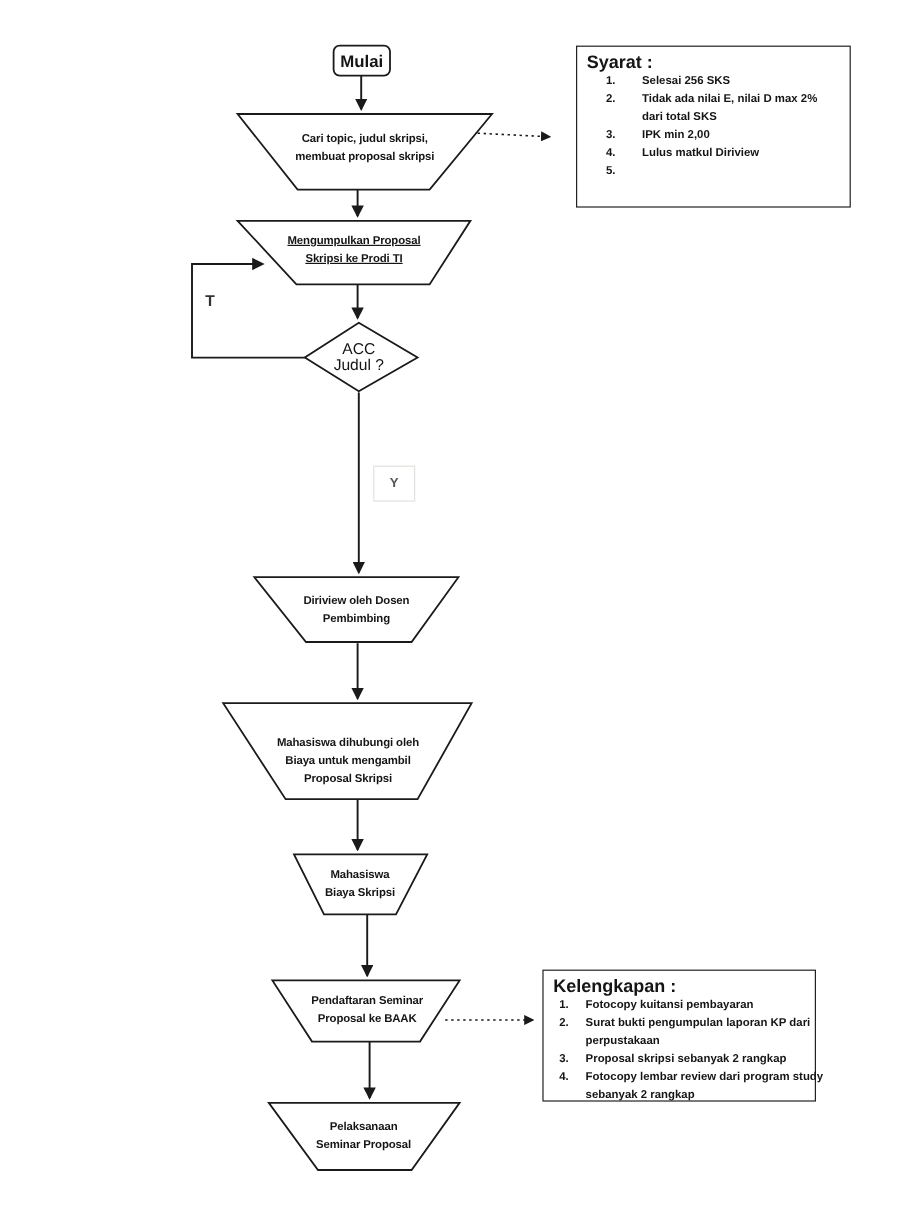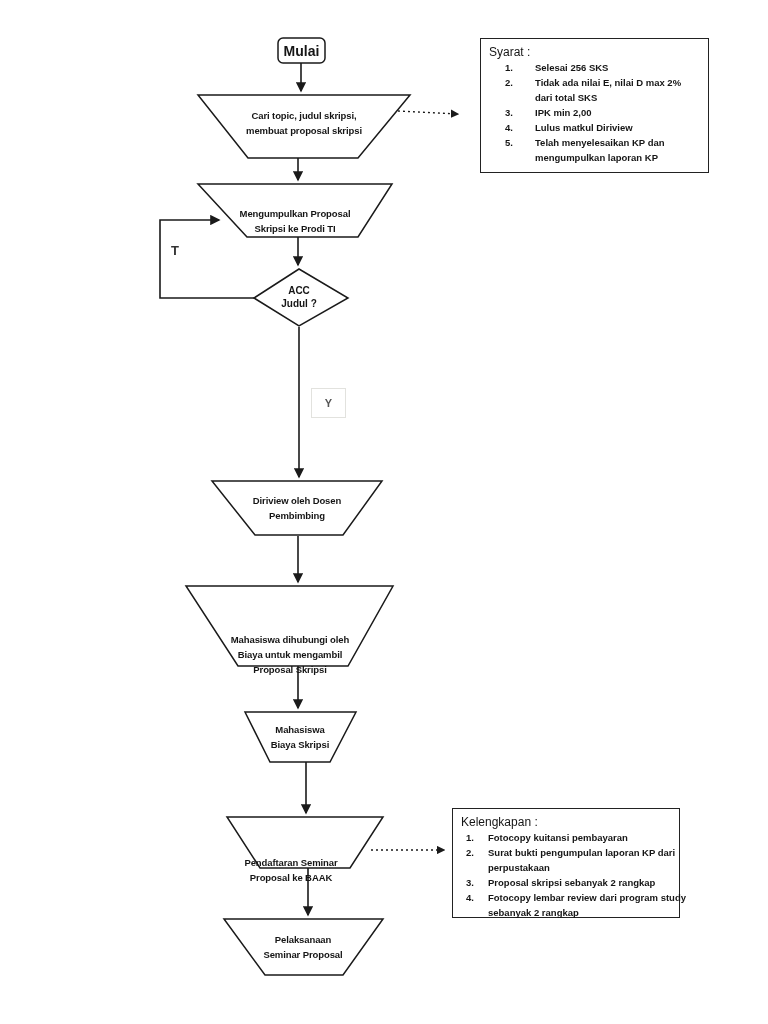--- a/index.html
+++ b/index.html
@@ -11,38 +11,38 @@
   .node-label{
     position:absolute;text-align:center;font-size:9.5px;font-weight:700;
     line-height:15px;color:#151515;letter-spacing:-0.1px;
   }
   .node-label span{display:block;white-space:nowrap;text-align:center;}
   .start-label{
     position:absolute;display:flex;align-items:center;justify-content:center;
     font-size:14px;font-weight:700;color:#151515;
   }
   .decision-label{
-    position:absolute;text-align:center;font-size:10px;font-weight:700;
+    position:absolute;text-align:center;font-size:13px;font-weight:400;
     line-height:13px;color:#151515;
   }
   .decision-label span{display:block;white-space:nowrap;}
   .branch-t{
     position:absolute;left:160px;top:243px;width:30px;text-align:center;
     font-size:13px;font-weight:600;color:#333;
   }
   .branch-y{
     position:absolute;left:311px;top:388px;width:35px;height:30px;
     border:1px solid #e2e2de;background:#fff;display:flex;align-items:center;
     justify-content:center;font-size:11px;font-weight:600;color:#555;box-sizing:border-box;
   }
   .note-box{
     position:absolute;border:1.5px solid #222;background:#fff;box-sizing:border-box;
     font-size:9.5px;font-weight:600;line-height:15px;color:#151515;
   }
-  .note-box .title{font-size:12px;font-weight:400;padding:6px 0 0 8px;}
+  .note-box .title{font-size:15px;font-weight:700;padding:6px 0 0 8px;}
   .note-item{display:flex;align-items:flex-start;}
   .note-item .num{flex:0 0 auto;text-align:left;}
   .note-item .txt span{display:block;white-space:nowrap;}
   .syarat{left:480px;top:38px;width:229px;height:135px;}
   .syarat .note-item{padding-left:24px;}
   .syarat .num{width:30px;}
   .kelengkapan{left:452px;top:808px;width:228px;height:110px;}
   .kelengkapan .note-item{padding-left:13px;}
   .kelengkapan .num{width:22px;}
 </style>
@@ -88,50 +88,50 @@
     </g>
   </svg>
 
   <div class="start-label" style="left:278px;top:38px;width:47px;height:25px;">Mulai</div>
 
   <div class="node-label" style="left:204px;top:108px;width:200px;">
     <span>Cari topic, judul skripsi,</span>
     <span>membuat proposal skripsi</span>
   </div>
 
-  <div class="node-label" style="left:195px;top:206px;width:200px;">
+  <div class="node-label" style="left:195px;top:193px;width:200px;text-decoration:underline;">
     <span>Mengumpulkan Proposal</span>
     <span>Skripsi ke  Prodi TI</span>
   </div>
 
   <div class="decision-label" style="left:264px;top:284px;width:70px;">
     <span>ACC</span>
     <span>Judul ?</span>
   </div>
 
   <div class="branch-t">T</div>
   <div class="branch-y">Y</div>
 
   <div class="node-label" style="left:197px;top:493px;width:200px;">
     <span>Diriview oleh Dosen</span>
     <span>Pembimbing</span>
   </div>
 
-  <div class="node-label" style="left:190px;top:632px;width:200px;">
+  <div class="node-label" style="left:190px;top:612px;width:200px;">
     <span>Mahasiswa dihubungi oleh</span>
     <span>Biaya untuk mengambil</span>
     <span>Proposal Skripsi</span>
   </div>
 
   <div class="node-label" style="left:240px;top:722px;width:120px;">
     <span>Mahasiswa</span>
     <span>Biaya Skripsi</span>
   </div>
 
-  <div class="node-label" style="left:191px;top:827px;width:200px;margin-top:28px;">
+  <div class="node-label" style="left:206px;top:827px;width:200px;">
     <span>Pendaftaran Seminar</span>
     <span>Proposal ke BAAK</span>
   </div>
 
   <div class="node-label" style="left:203px;top:932px;width:200px;">
     <span>Pelaksanaan</span>
     <span>Seminar Proposal</span>
   </div>
 
   <div class="note-box syarat">
@@ -156,24 +156,20 @@
         </span>
     </div>
     <div class="note-item">
       <span class="num">4.</span>
       <span class="txt">
           <span>Lulus matkul Diriview</span>
         </span>
     </div>
     <div class="note-item">
       <span class="num">5.</span>
-      <span class="txt">
-        <span>Telah menyelesaikan KP dan</span>
-        <span>mengumpulkan laporan KP</span>
-      </span>
     </div>
   </div>
 
   <div class="note-box kelengkapan">
     <div class="title">Kelengkapan :</div>
     <div class="note-item">
       <span class="num">1.</span>
       <span class="txt">
           <span>Fotocopy kuitansi pembayaran</span>
         </span>

